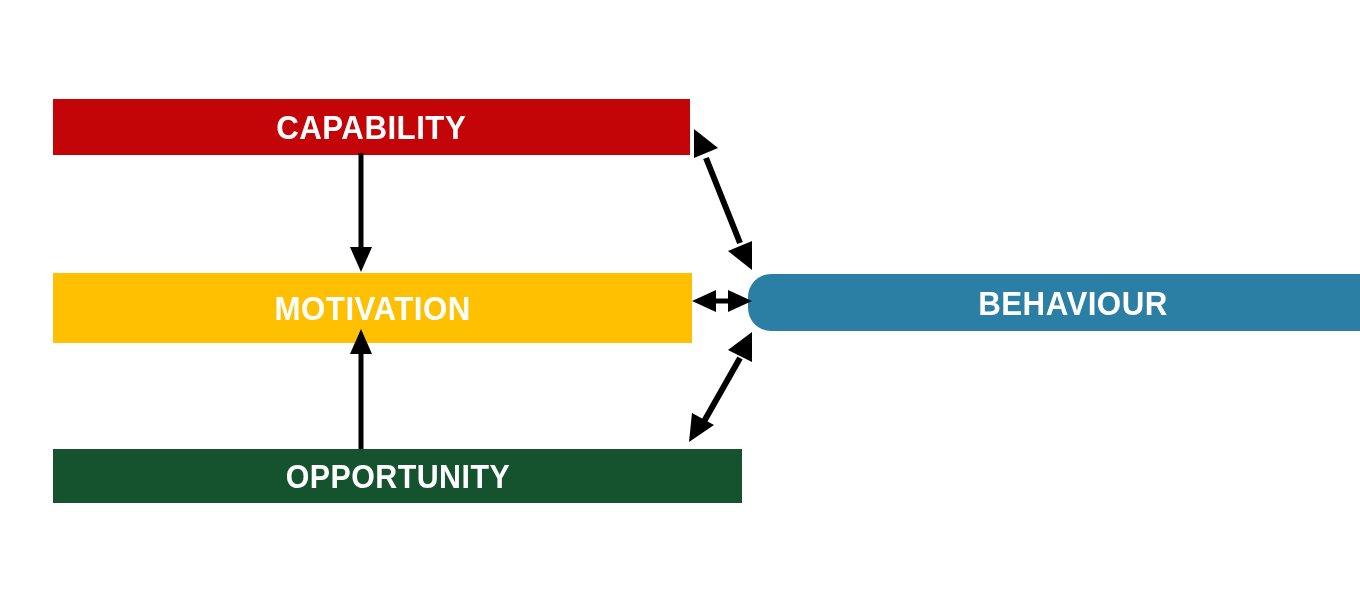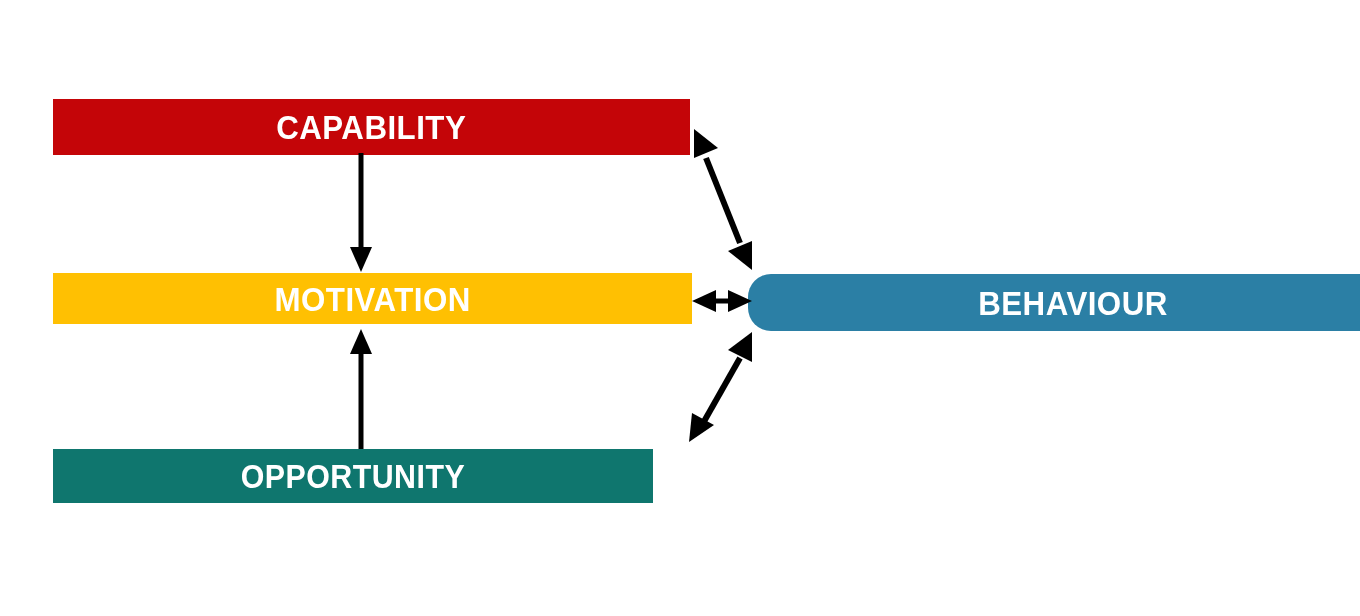--- a/index.html
+++ b/index.html
@@ -40,30 +40,30 @@
     top: 99px;
     width: 637px;
     height: 56px;
     background: #C40508;
   }
   #bar-capability .bar-label { font-size: 34px; }
   #bar-motivation {
     left: 13px;
     top: 273px;
     width: 639px;
-    height: 51px;
+    height: 70px;
     background: #FFC002;
   }
   #bar-motivation .bar-label { font-size: 34px; }
   #bar-opportunity {
     left: 13px;
     top: 449px;
-    width: 600px;
+    width: 689px;
     height: 54px;
-    background: #0f766e;
+    background: #14532d;
   }
   #bar-opportunity .bar-label { font-size: 33px; }
   #bar-behaviour {
     left: 708px;
     top: 274px;
     width: 652px;
     height: 57px;
     background: #2B7FA5;
     justify-content: flex-start;
     border-radius: 23px;

